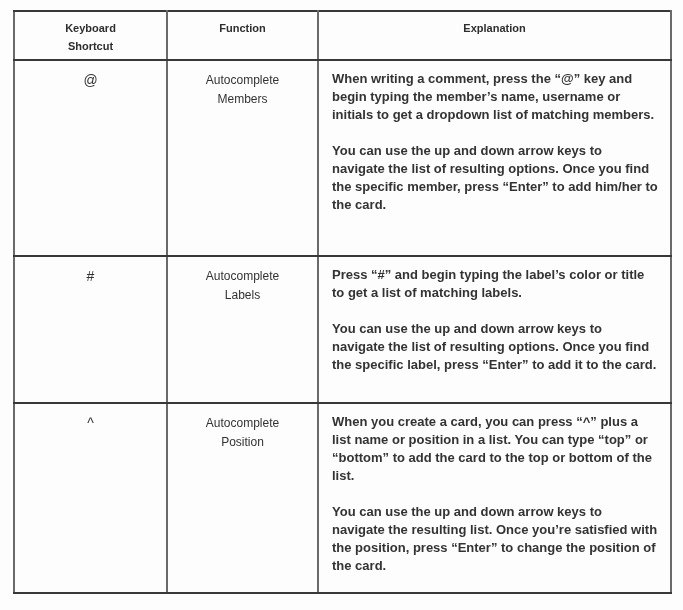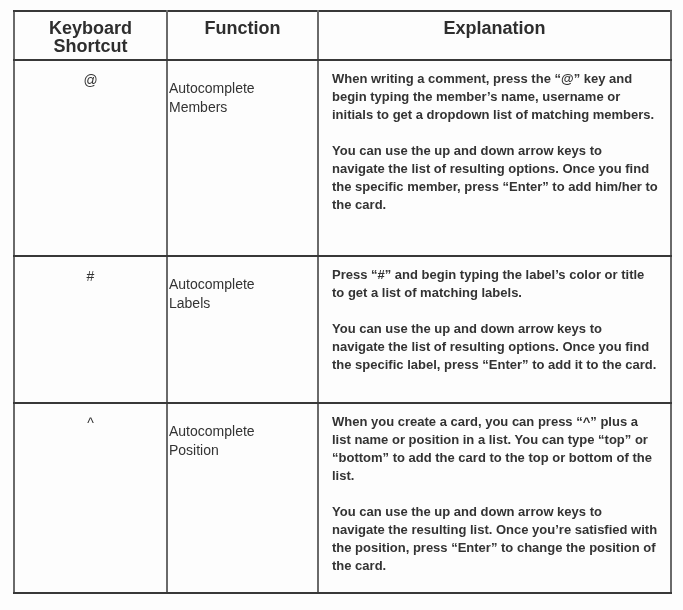--- a/index.html
+++ b/index.html
@@ -37,39 +37,39 @@
   col.c-shortcut { width: 153px; }
   col.c-function { width: 151px; }
   col.c-explanation { width: 353px; }
 
   tr.hdr-row { height: 48px; }
   tr.r0 { height: 196px; }
   tr.r1 { height: 147px; }
   tr.r2 { height: 190px; }
 
   th {
-    font-size: 18px;
+    font-size: 11px;
     line-height: 18px;
     font-weight: bold;
     text-align: center;
     padding: 7px 0 4px;
     color: #2e2e2e;
     white-space: pre-line;
   }
   td.shortcut-cell {
     text-align: center;
     font-size: 14px;
     line-height: 18px;
     padding-top: 10px;
   }
   td.function-cell {
-    text-align: left;
-    font-size: 14px;
+    text-align: center;
+    font-size: 12px;
     line-height: 19px;
-    padding-top: 18px;
+    padding-top: 10px;
     white-space: pre-line;
   }
   td.explanation-cell {
     font-size: 13px;
     line-height: 18px;
     padding: 9px 12px 8px 13px;
     text-align: left;
   }
   td.explanation-cell p {
     margin: 0 0 18px 0;

